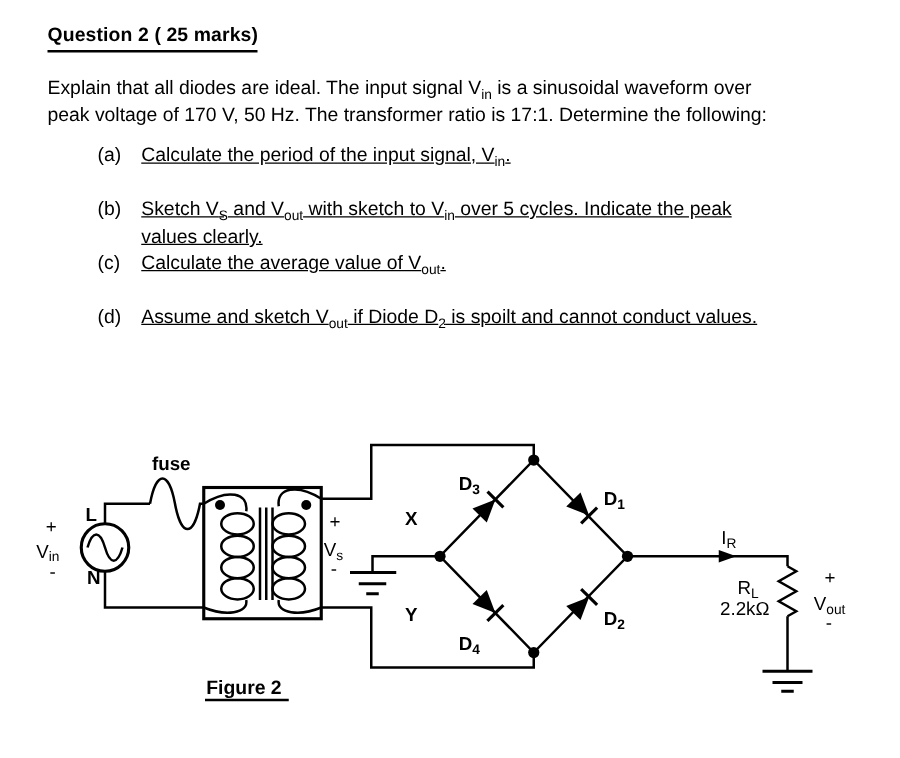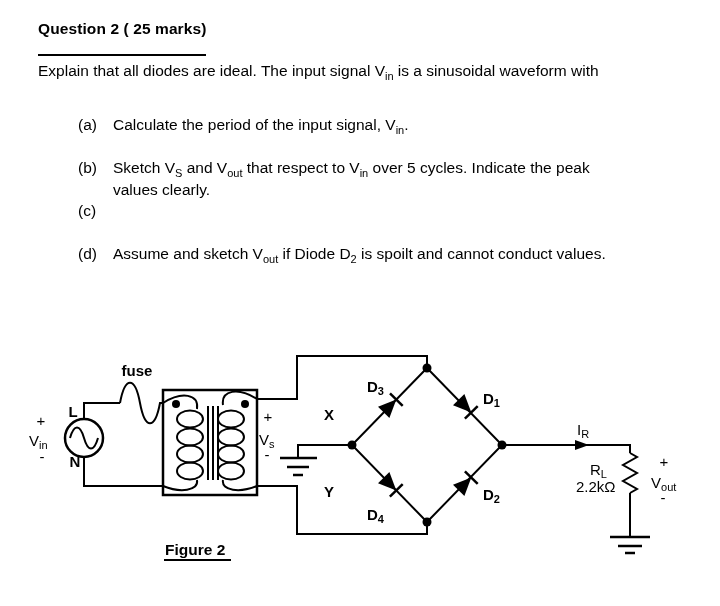--- a/index.html
+++ b/index.html
@@ -3,58 +3,59 @@
 <meta charset="utf-8">
 <style>
   html,body { margin:0; padding:0; background:#fff; }
   .page {
     position:relative; width:720px; height:606px; background:#ffffff;
     font-family:"Liberation Sans", sans-serif; color:#000; overflow:hidden;
   }
   .title {
     position:absolute; left:38px; top:20px;
     font-size:15.5px; font-weight:bold;
-    border-bottom:2px solid #000; padding-bottom:16px;
+    border-bottom:2px solid #000; padding-bottom:2px;
     letter-spacing:0.1px;
   }
   .intro {
     position:absolute; left:38px; top:60px; width:640px;
     font-size:15.5px; line-height:22px;
   }
   .item { position:absolute; left:78px; display:flex; font-size:15.5px; line-height:22px; }
   .item .marker { width:35px; flex-shrink:0; }
-  .item .itext { display:block; }
+  .item .itext { display:block;text-decoration:underline; }
   sub { font-size:11px; line-height:0; }
   svg text { fill:#000; }
   .slb { font:bold 15px "Liberation Sans", sans-serif; }
   .slr { font:15px "Liberation Sans", sans-serif; }
   .ssub { font-size:11px; }
   .cap { font:bold 15.5px "Liberation Sans", sans-serif; }
 </style>
 </head>
 <body>
 
 <div class="page">
 
   <div class="title">Question 2 ( 25 marks)</div>
 
-  <div class="intro"><span>Explain that all diodes are ideal. The input signal V</span><sub>in</sub><span> is a sinusoidal waveform with</span><br></div>
+  <div class="intro"><span>Explain that all diodes are ideal. The input signal V</span><sub>in</sub><span> is a sinusoidal waveform over</span><br><span>peak voltage of 170 V, 50 Hz. The transformer ratio is 17:1. Determine the following:</span></div>
 
   <div class="item" style="top:114px">
     <span class="marker">(a)</span>
     <span class="itext"><span>Calculate the period of the input signal, V</span><sub>in</sub><span>.</span></span>
   </div>
 
   <div class="item" style="top:157px">
     <span class="marker">(b)</span>
-    <span class="itext"><span>Sketch V</span><sub>S</sub><span> and V</span><sub>out</sub><span> that respect to V</span><sub>in</sub><span> over 5 cycles. Indicate the peak</span><br><span>values clearly.</span></span>
+    <span class="itext"><span>Sketch V</span><sub>S</sub><span> and V</span><sub>out</sub><span> with sketch to V</span><sub>in</sub><span> over 5 cycles. Indicate the peak</span><br><span>values clearly.</span></span>
   </div>
 
   <div class="item" style="top:200px">
     <span class="marker">(c)</span>
+    <span class="itext"><span>Calculate the average value of V</span><sub>out</sub><span>.</span></span>
   </div>
 
   <div class="item" style="top:243px">
     <span class="marker">(d)</span>
     <span class="itext"><span>Assume and sketch V</span><sub>out</sub><span> if Diode D</span><sub>2</sub><span> is spoilt and cannot conduct values.</span></span>
   </div>
 
   <svg width="720" height="606" viewBox="0 0 720 606" style="position:absolute;left:0;top:0;">
 
     <g stroke="#000" stroke-width="2" fill="none">

